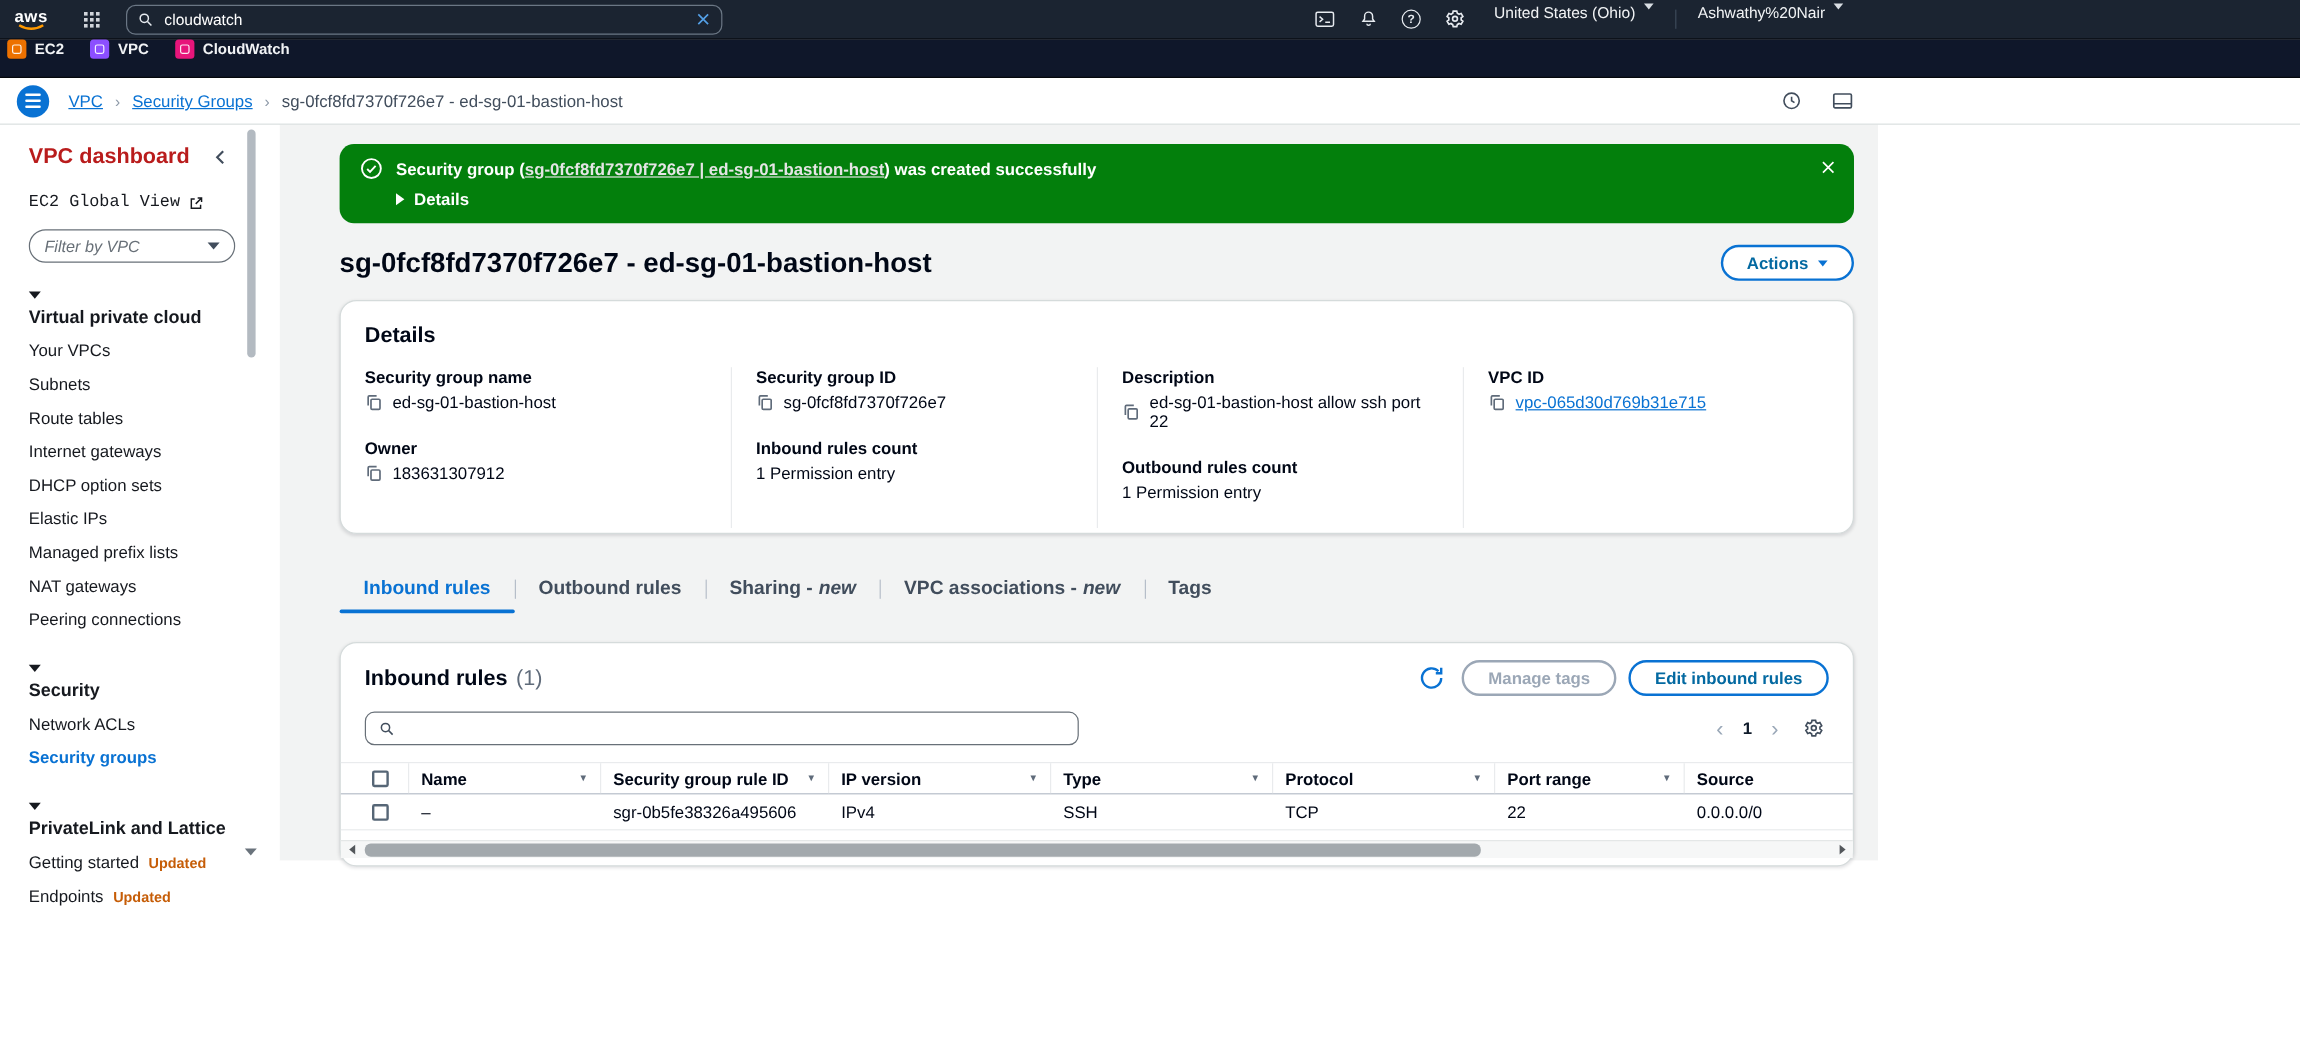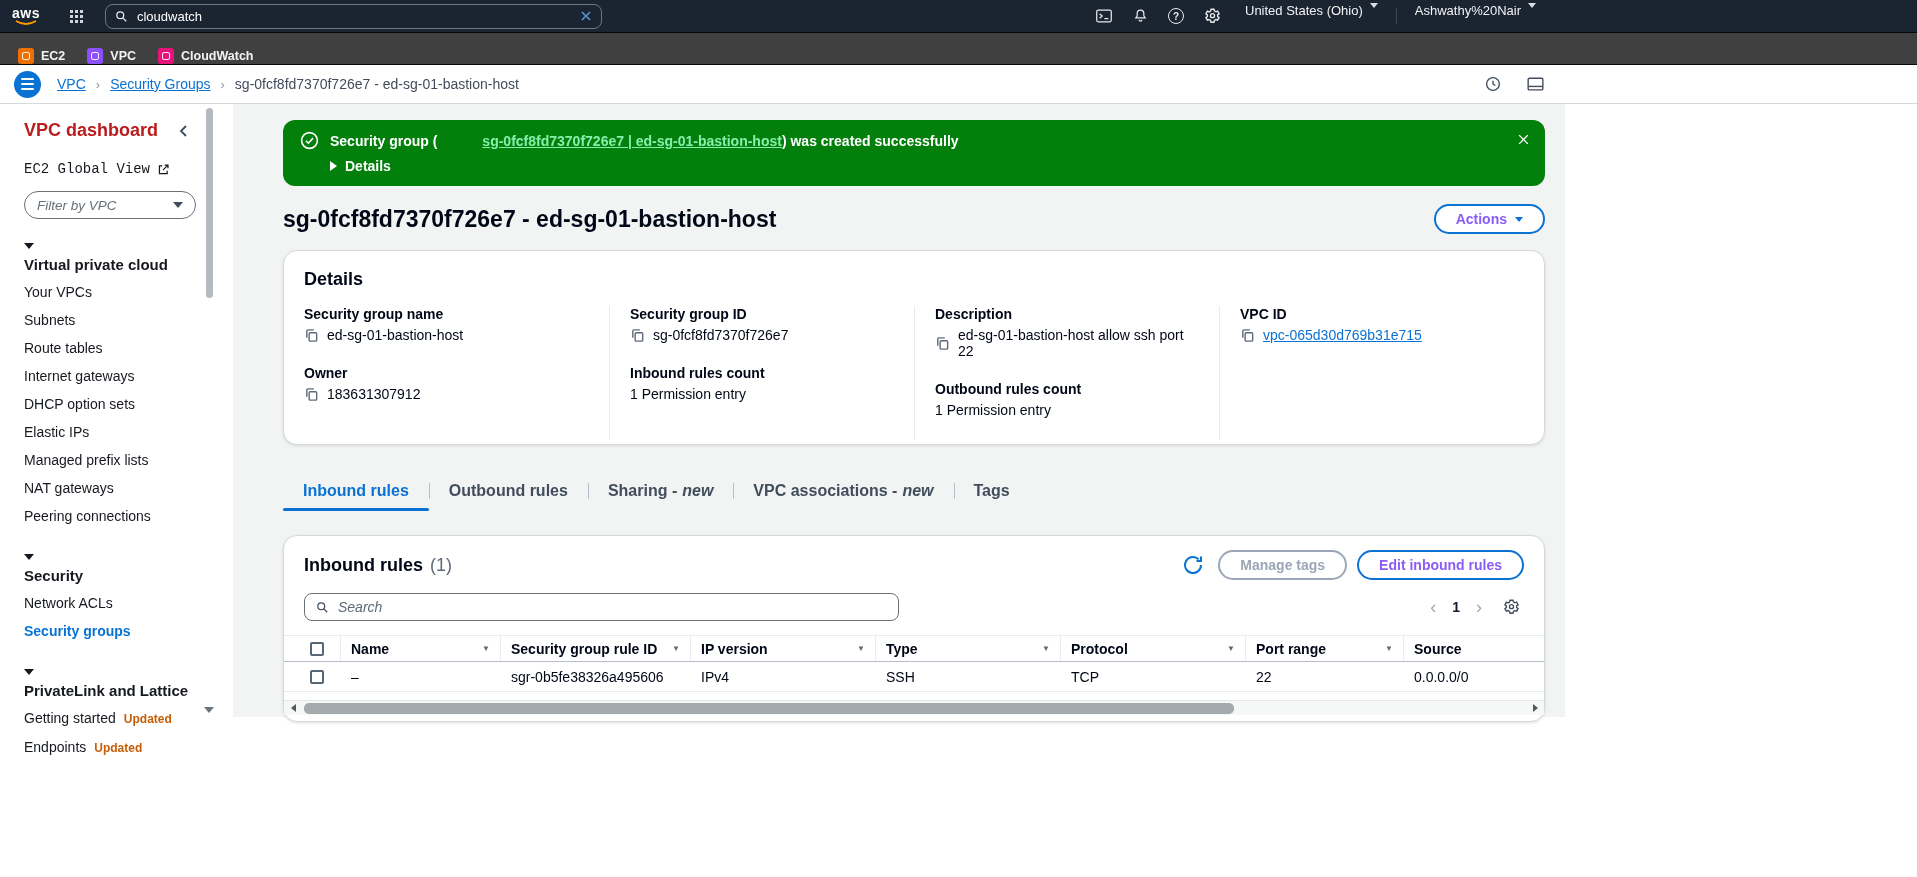--- a/index.html
+++ b/index.html
@@ -19,21 +19,21 @@
   .topsearch { display: flex; align-items: center; width: 497px; height: 25px; border: 1px solid #6b7785; border-radius: 8px; padding: 0 8px; }
   .topsearch input { flex: 1; background: transparent; border: none; outline: none; color: #fff; font-size: 13px; margin-left: 8px; }
   .topbar-right { margin-left: auto; margin-right: 369px; display: flex; align-items: center; gap: 6px; }
   .top-iconbtn { width: 30px; height: 26px; display: flex; align-items: center; justify-content: center; color: #e7ebf0; }
   .help-circle { width: 16px; height: 16px; border: 1.4px solid #e7ebf0; border-radius: 50%; color: #e7ebf0; font-size: 10px; font-weight: 700; display: flex; align-items: center; justify-content: center; }
   .top-menu { display: flex; align-items: flex-start; gap: 7px; color: #f1f3f5; font-size: 13px; padding: 0 12px; height: 26px; cursor: pointer; white-space: nowrap; }
   .caret-down-white { width: 0; height: 0; border-left: 4px solid transparent; border-right: 4px solid transparent; border-top: 5px solid #d9dee3; }
   .top-divider { width: 1px; height: 16px; background: #3c4a5a; }
 
   
-  .favbar { height: 32px; background: #404040; border-bottom: 1px solid #05080c; display: flex; align-items: flex-end; padding-left: 18px; gap: 22px; }
+  .favbar { height: 32px; background: #0f172a; border-bottom: 1px solid #05080c; display: flex; align-items: flex-start; padding-left: 6px; gap: 22px; }
   .fav-item { display: flex; align-items: center; gap: 7px; cursor: pointer; }
   .fav-item .fav-label { color: #f1f3f5; font-size: 12.5px; font-weight: 600; }
   .fav-sq { width: 16px; height: 16px; border-radius: 3px; position: relative; }
   .fav-sq::after { content: ""; position: absolute; inset: 4px; border: 1.4px solid rgba(255,255,255,.9); border-radius: 2px; }
   .fav-ec2 { background: #ed7100; }
   .fav-vpc { background: #8c4fff; }
   .fav-cw  { background: #e7157b; }
 
   
   .crumbbar { height: 39px; background: #fff; border-bottom: 1px solid #d5dbdb; display: flex; align-items: center; padding-left: 14px; }
@@ -61,29 +61,29 @@
   .sb-sec-caret { width: 0; height: 0; border-left: 5px solid transparent; border-right: 5px solid transparent; border-top: 6px solid #16191f; margin-top: 6px; flex: none; }
   .sb-item { display: block; padding: 5.5px 24px; font-size: 14px; color: #16191f; text-decoration: none; max-width: 215px; line-height: 17px; }
   .sb-item.active { color: #0972d3; font-weight: 700; }
   .sb-badge { margin-left: 8px; color: #c65d07; font-size: 12px; font-weight: 700; }
   .sb-scroll-thumb { position: absolute; top: 4px; right: 20px; width: 7px; height: 190px; background: #b3bac1; border-radius: 4px; }
   .sb-scroll-arrow { position: absolute; bottom: 4px; right: 19px; width: 0; height: 0; border-left: 5px solid transparent; border-right: 5px solid transparent; border-top: 6px solid #6a737c; }
 
   
   .flashbar { position: relative; background: #037f0c; border-radius: 12px; color: #fff; padding: 10px 44px 10px 16px; }
   .flash-row1 { display: flex; align-items: center; gap: 10px; font-size: 14px; font-weight: 700; }
-  .flash-link { color: #86efac; font-weight: 700; text-decoration: underline; padding-left: 45px; }
+  .flash-link { color: #e5e5e5; font-weight: 700; text-decoration: underline; }
   .flash-row2 { display: flex; align-items: center; gap: 8px; margin: 7px 0 2px 31px; font-size: 14px; font-weight: 700; cursor: pointer; }
   .tri-right { width: 0; height: 0; border-top: 5px solid transparent; border-bottom: 5px solid transparent; border-left: 7px solid #fff; }
   .flash-close { position: absolute; top: 12px; right: 14px; color: #fff; }
 
   
   .title-row { display: flex; align-items: center; margin-top: 18px; }
   .page-h1 { font-size: 23px; font-weight: 700; color: #000716; flex: 1; }
-  .btn { display: inline-flex; align-items: center; gap: 8px; border: 2px solid #0972d3; color: #8b5cf6; background: #fff; border-radius: 20px; padding: 5px 20px; font-size: 14px; font-weight: 700; white-space: nowrap; }
+  .btn { display: inline-flex; align-items: center; gap: 8px; border: 2px solid #0972d3; color: #0369a1; background: #fff; border-radius: 20px; padding: 5px 20px; font-size: 14px; font-weight: 700; white-space: nowrap; }
   .btn .caret-blue { width: 0; height: 0; border-left: 4px solid transparent; border-right: 4px solid transparent; border-top: 5px solid #0972d3; }
   .btn.disabled { border-color: #9ba7b6; color: #9ba7b6; cursor: default; }
 
   
   .card { background: #fff; border: 1px solid #d5dbdb; border-radius: 14px; box-shadow: 0 1px 3px rgba(0,7,22,.12); }
   .details-card { margin-top: 16px; padding: 18px 20px 4px; }
   .card-h2 { font-size: 18px; font-weight: 700; color: #000716; }
   .details-grid { display: grid; grid-template-columns: repeat(4, 1fr); margin-top: 16px; }
   .dcol { padding: 0 20px; border-left: 1px solid #e9ebed; }
   .dcol:first-child { padding-left: 0; border-left: none; }
@@ -453,21 +453,20 @@
             </button>
           </div>
         </div>
 
         <div class="rules-toolbar">
           <div class="tsearch">
             <svg class="ic" width="15" height="15" viewBox="0 0 24 24">
                 <circle cx="10" cy="10" r="5.5" stroke="#414d5c" stroke-width="2" fill="none"></circle>
                 <path d="M14.2 14.2L19.5 19.5" stroke="#414d5c" stroke-width="2"></path>
               </svg>
-            <input placeholder="Search" style="">
           </div>
           <div class="pager">
             <span class="pg-chevron">‹</span>
             <span class="pg-num">1</span>
             <span class="pg-chevron">›</span>
             <button class="prefs-btn">
               <svg class="ic" width="17" height="17" viewBox="0 0 16 16">
                   <path d="M9.4 1.2H6.6l-.4 1.7a5.3 5.3 0 0 0-1.3.8L3.2 3 1.8 5.4l1.4 1.1a5.4 5.4 0 0 0 0 1.5L1.8 9.1 3.2 11.5l1.7-.6a5.3 5.3 0 0 0 1.3.8l.4 1.7h2.8l.4-1.7a5.3 5.3 0 0 0 1.3-.8l1.7.6 1.4-2.4-1.4-1.1a5.4 5.4 0 0 0 0-1.5l1.4-1.1L12.8 3l-1.7.6a5.3 5.3 0 0 0-1.3-.8l-.4-1.6z" stroke="currentColor" stroke-width="1.3" fill="none"></path>
                   <circle cx="8" cy="7.2" r="1.9" stroke="currentColor" stroke-width="1.3" fill="none"></circle>
                 </svg>

